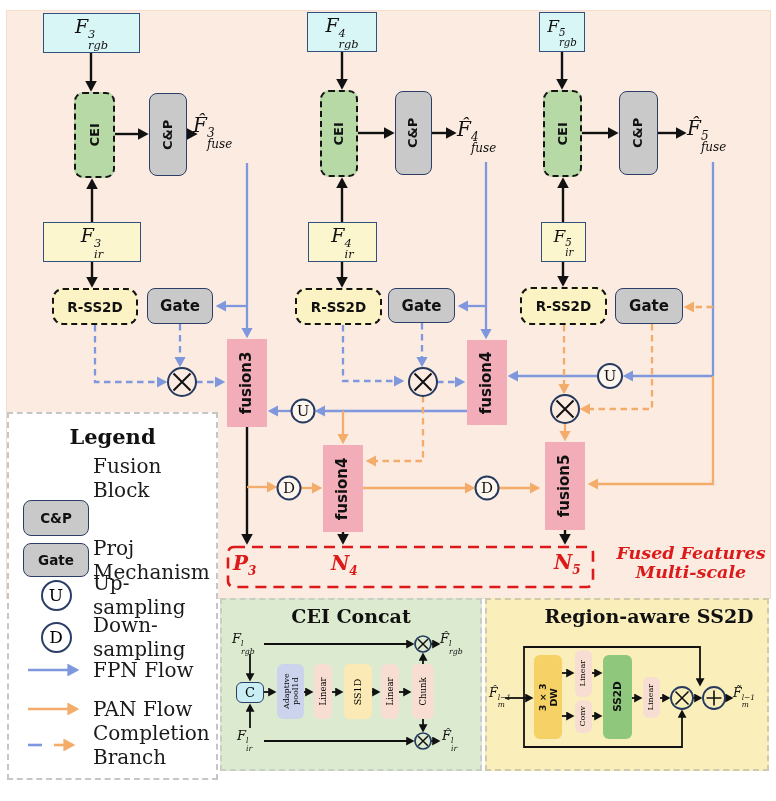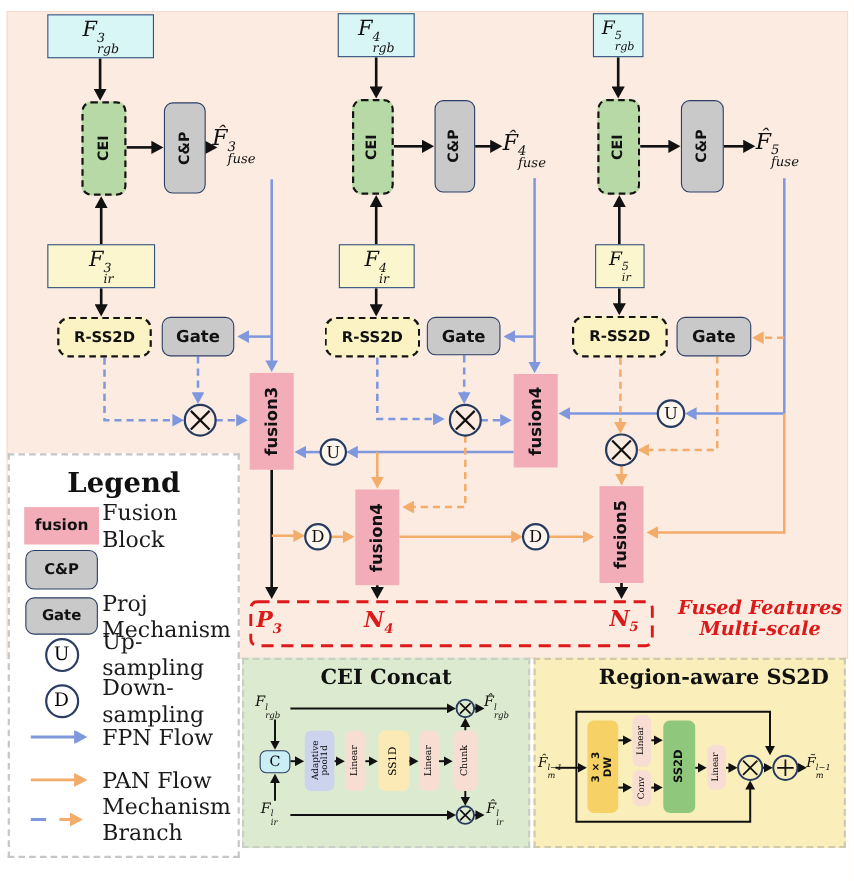--- a/index.html
+++ b/index.html
@@ -295,28 +295,23 @@
   <div class="mathlbl redtxt" style="left:554px;top:550px;font-size:20px;"><i class="mb">N</i><span class="mss">
         <i>5</i>
         <i>&nbsp;</i>
       </span></div>
   <div class="abs redtxt" style="left:605px;top:544px;width:172px;text-align:center;font-size:17.5px;line-height:1.1;z-index:10;">
     <span style="display:block;">Fused Features</span>
     <span style="display:block;">Multi-scale</span>
   </div>
 
   <div class="abs" style="left:7px;top:412px;width:211px;height:368px;z-index:10;">
-    <div style="position:absolute;left:0;top:12px;width:100%;text-align:center;font-weight:bold;font-size:25px;color:#111;">Legend</div>
+    <div style="position:absolute;left:0;top:12px;width:100%;text-align:center;font-weight:bold;font-size:21px;color:#111;">Legend</div>
 
     <div class="legrow" style="top:48px;">
-      <div class="legsw">
-          <div class="node pinkbox" style="position:static;width:68px;height:34px;">
-            <span class="sans" style="font-size:14px;">fusion</span>
-          </div>
-        </div>
       <div class="leglbl">Fusion Block</div>
     </div>
     <div class="legrow" style="top:88px;">
       <div class="legsw">
           <div class="node graybox" style="position:static;width:66px;height:36px;">
             <span class="sans" style="font-size:13.5px;">C&amp;P</span>
           </div>
         </div>
     </div>
     <div class="legrow" style="top:130px;">
@@ -359,21 +354,21 @@
       </div>
       <div class="leglbl">FPN Flow</div>
     </div>
     <div class="legrow" style="top:315px;">
       <div class="legsw">
         <svg width="60" height="12" viewBox="0 0 60 12">
           <path d="M2,6 H16" stroke="#7e97dd" stroke-width="2.6" fill="none"></path>
           <path d="M28,6 H40" stroke="#f3ac6a" stroke-width="2.6" marker-end="url(#morange)" fill="none"></path>
         </svg>
       </div>
-      <div class="leglbl">Mechanism Branch</div>
+      <div class="leglbl">Completion Branch</div>
     </div>
   </div>
 
   <div class="ptitle" style="left:220px;top:605px;width:262px;">CEI Concat</div>
   <div class="mathlbl" style="left:232px;top:631px;font-size:13px;"><i class="mb">F</i><span class="mss">
         <i>l</i>
         <i>rgb</i>
       </span></div>
   <div class="mathlbl" style="left:237px;top:728px;font-size:13px;"><i class="mb">F</i><span class="mss">
         <i>l</i>

